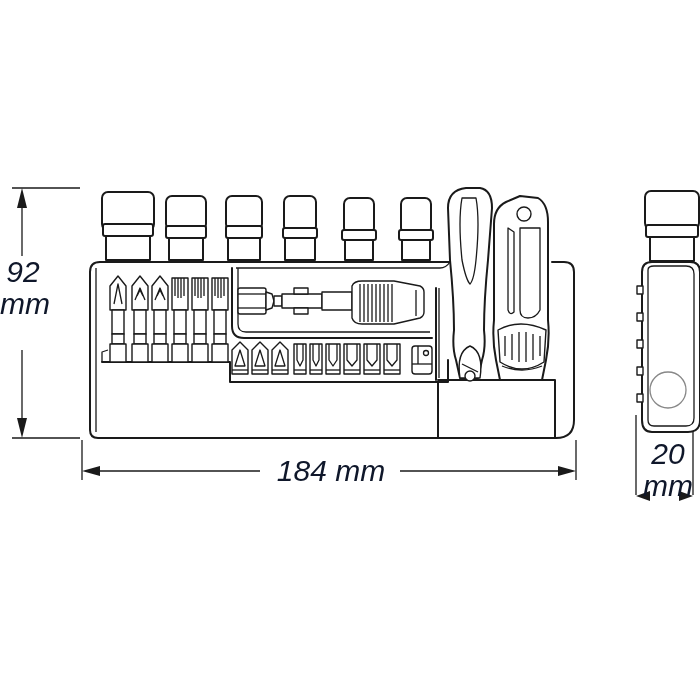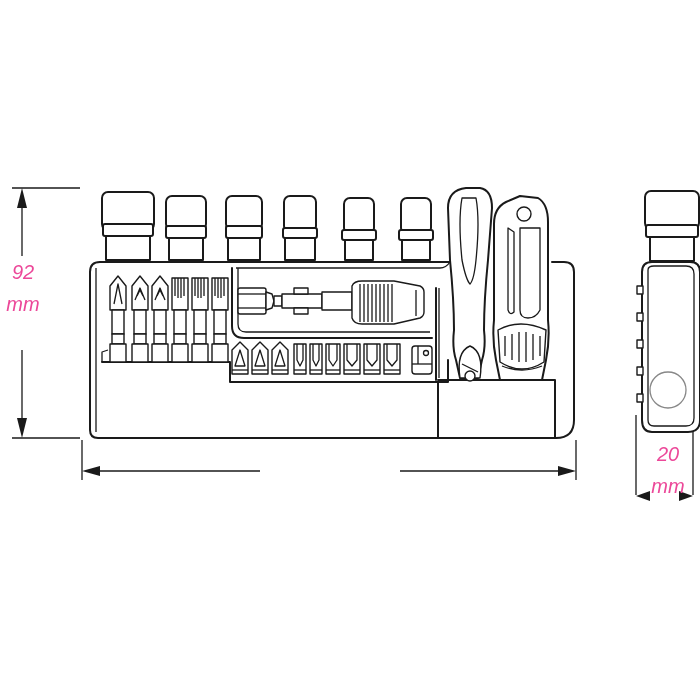--- a/index.html
+++ b/index.html
@@ -7,21 +7,21 @@
   svg { position: absolute; left: 0; top: 0; }
   .ln { fill: none; stroke: #1a1a1a; stroke-width: 2; stroke-linejoin: round; stroke-linecap: round; }
   .lt { fill: none; stroke: #1a1a1a; stroke-width: 1.3; stroke-linejoin: round; }
   .wf { fill: #ffffff; stroke: #1a1a1a; stroke-width: 2; stroke-linejoin: round; }
   .wt { fill: #ffffff; stroke: #1a1a1a; stroke-width: 1.4; stroke-linejoin: round; }
   .gr { fill: #ffffff; stroke: #888888; stroke-width: 1.3; }
   .dim { stroke: #1a1a1a; stroke-width: 1.3; fill: none; }
   .arrow { fill: #1a1a1a; }
   .label {
     position: absolute; font-family: "Liberation Sans", "DejaVu Sans", sans-serif;
-    font-style: italic; color: #ec4899; font-size: 20px; line-height: 32px;
+    font-style: italic; color: #0f172a; font-size: 30px; line-height: 32px;
     background: #ffffff; text-align: center;
   }
 </style>
 </head>
 <body>
 
 <div class="canvas">
 
   <svg width="700" height="700" viewBox="0 0 700 700">
 
@@ -253,18 +253,22 @@
       </g>
       <circle class="gr" cx="668" cy="390" r="18"></circle>
     </g>
   </svg>
 
   <div class="label" style="left:0px; top:256px; width:46px;">
     <div>92</div>
     <div>mm</div>
   </div>
 
+  <div class="label" style="left:266px; top:455px; width:130px; white-space:nowrap;">
+    <span>184</span>
+    <span>mm</span>
+  </div>
 
   <div class="label" style="left:640px; top:438px; width:56px; background:transparent;">
     <div>20</div>
     <div>mm</div>
   </div>
 </div>
 
 </body></html>

